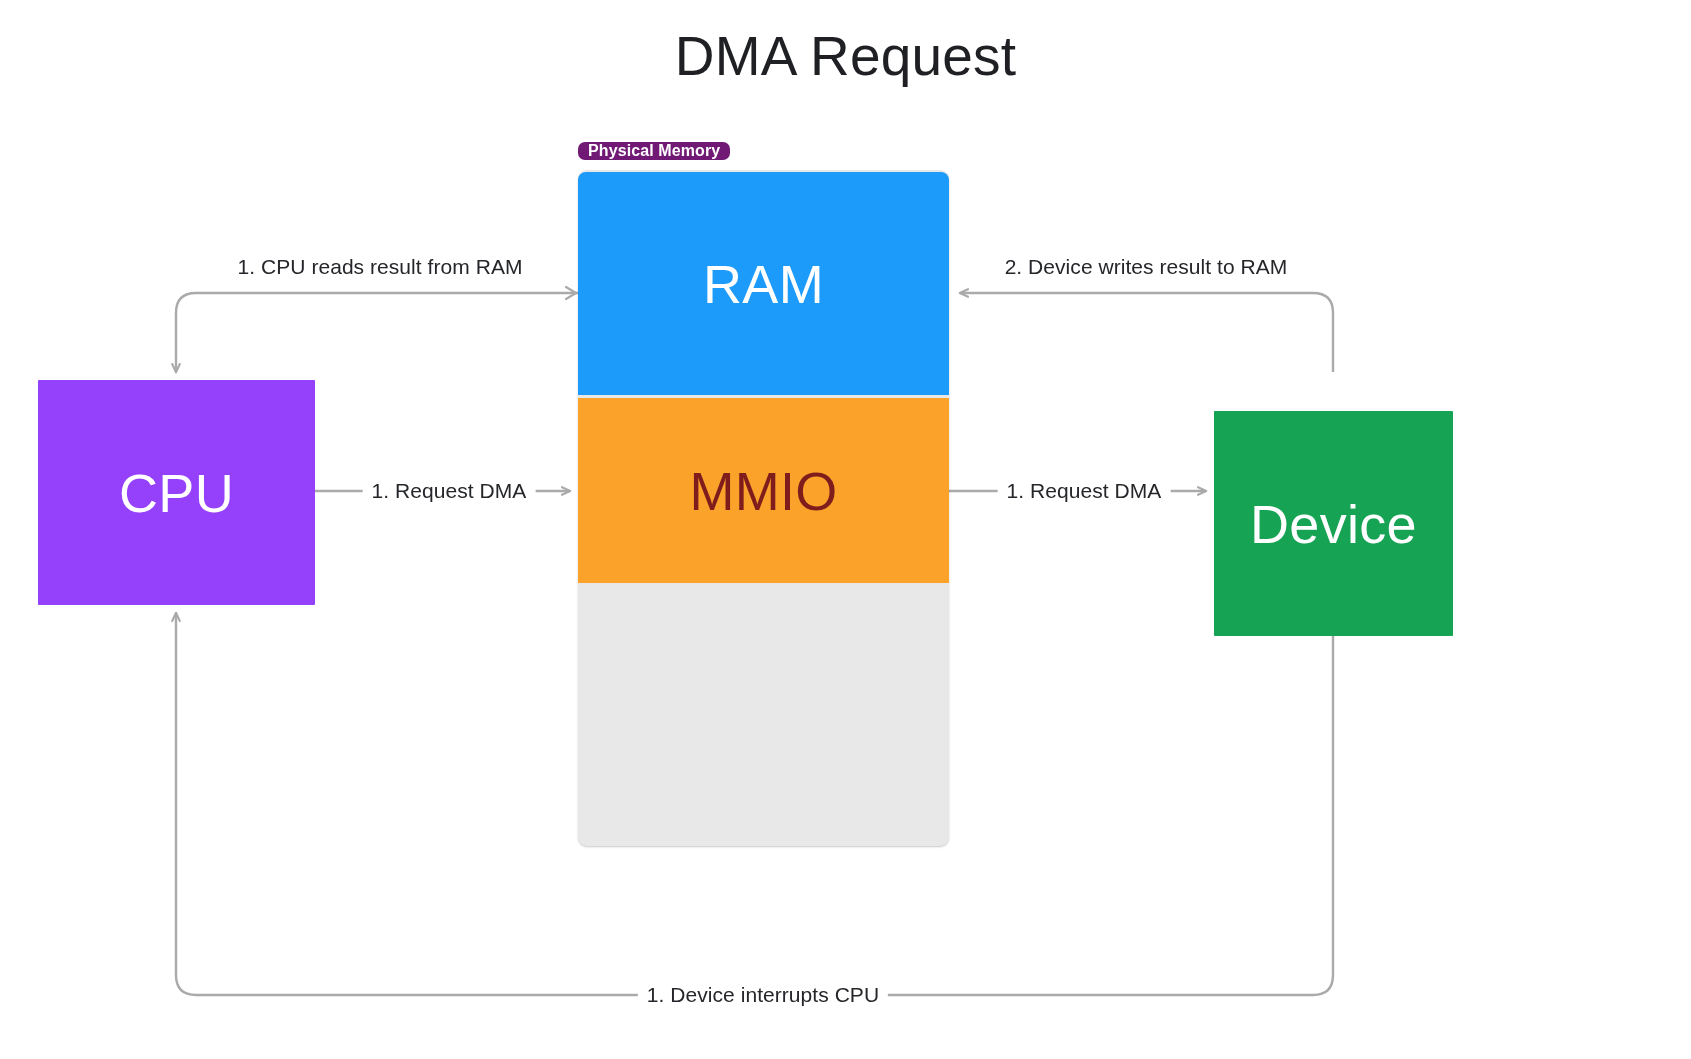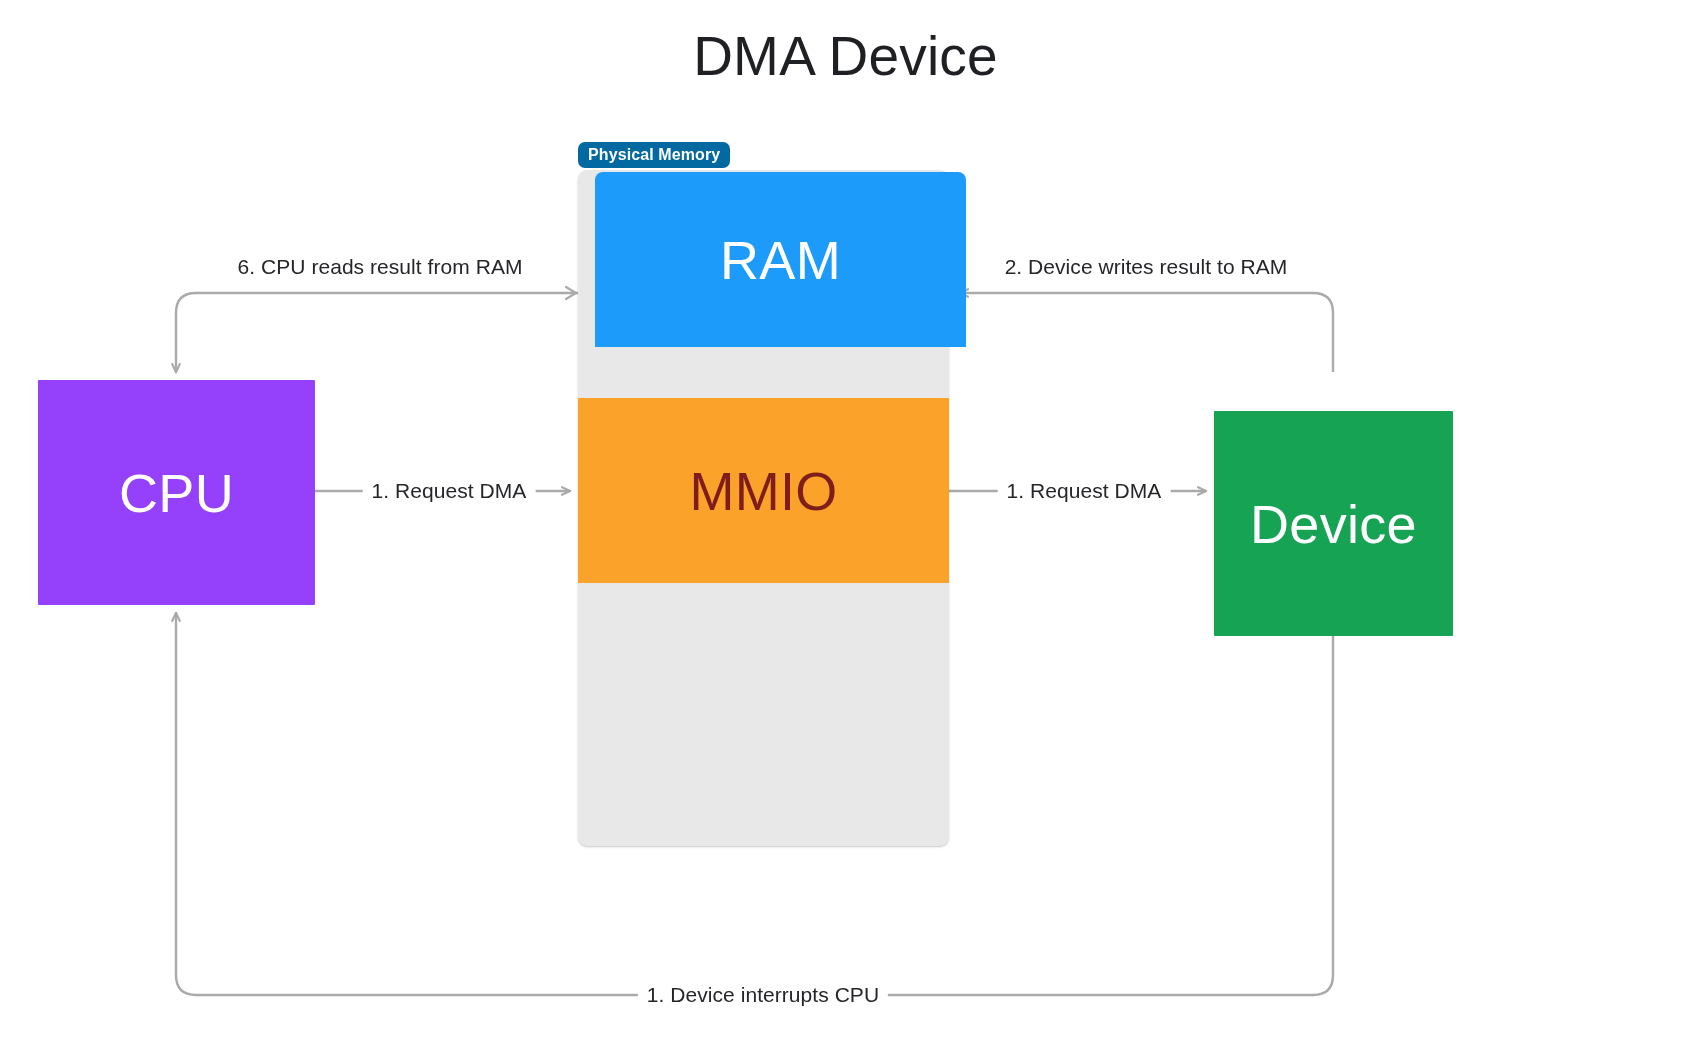--- a/index.html
+++ b/index.html
@@ -64,25 +64,25 @@
     width: 239px;
     height: 225px;
     background: #16a354;
     margin-top: 31px;
   }
 
   .mem-label {
     position: absolute;
     left: 578px;
     top: 142px;
-    height: 26px;
+    height: 18px;
     padding: 0 10px;
     display: flex;
     align-items: center;
-    background: #0369a1;
+    background: #701a75;
     color: #ffffff;
     font-size: 16px;
     font-weight: 700;
     border-radius: 7px;
     letter-spacing: 0.1px;
     white-space: nowrap;
   }
   .mem-container {
     position: absolute;
     left: 578px;
@@ -99,26 +99,25 @@
     left: 0;
     width: 371px;
     display: flex;
     align-items: center;
     justify-content: center;
     font-size: 54px;
     letter-spacing: 0.3px;
   }
   .seg-ram {
     top: 2px;
-    height: 175px;
+    height: 223px;
     background: #1d9bfb;
     color: #ffffff;
     border-top-left-radius: 8px;
     border-top-right-radius: 8px;
-    margin-left: 17px;
   }
   .seg-mmio {
     top: 228px;
     height: 185px;
     background: #fba22b;
     color: #7f1d1d;
   }
 
   .edge-label {
     position: absolute;
@@ -149,31 +148,31 @@
 
     <path d="M 1333 372 L 1333 313 Q 1333 293 1313 293 L 960 293" fill="none" stroke="#aaaaaa" stroke-width="2.4" marker-end="url(#ah)"></path>
 
     <path d="M 315 491 L 570 491" fill="none" stroke="#aaaaaa" stroke-width="2.4" marker-end="url(#ah)"></path>
 
     <path d="M 949 491 L 1206 491" fill="none" stroke="#aaaaaa" stroke-width="2.4" marker-end="url(#ah)"></path>
 
     <path d="M 1333 605 L 1333 975 Q 1333 995 1313 995 L 196 995 Q 176 995 176 975 L 176 613" fill="none" stroke="#aaaaaa" stroke-width="2.4" marker-end="url(#ah)"></path>
   </svg>
 
-  <div class="title">DMA Device</div>
+  <div class="title">DMA Request</div>
 
   <div class="mem-label">Physical Memory</div>
 
   <div class="mem-container">
     <div class="mem-seg seg-ram">RAM</div>
     <div class="mem-seg seg-mmio">MMIO</div>
   </div>
 
   <div class="node node-cpu">CPU</div>
   <div class="node node-device">Device</div>
 
-  <div class="edge-label" style="left:380px; top:267px;">6. CPU reads result from RAM</div>
+  <div class="edge-label" style="left:380px; top:267px;">1. CPU reads result from RAM</div>
   <div class="edge-label" style="left:1146px; top:267px;">2. Device writes result to RAM</div>
   <div class="edge-label" style="left:449px; top:491px;">1. Request DMA</div>
   <div class="edge-label" style="left:1084px; top:491px;">1. Request DMA</div>
   <div class="edge-label" style="left:763px; top:995px;">1. Device interrupts CPU</div>
 
 </div>
 
 </body></html>

